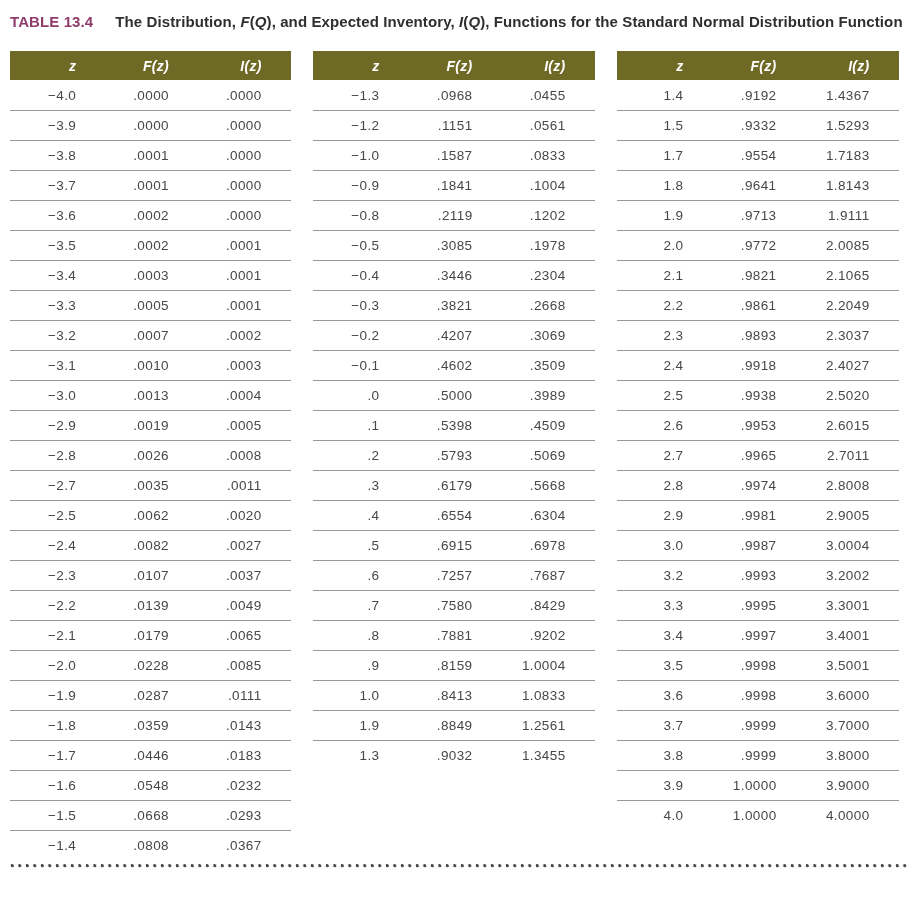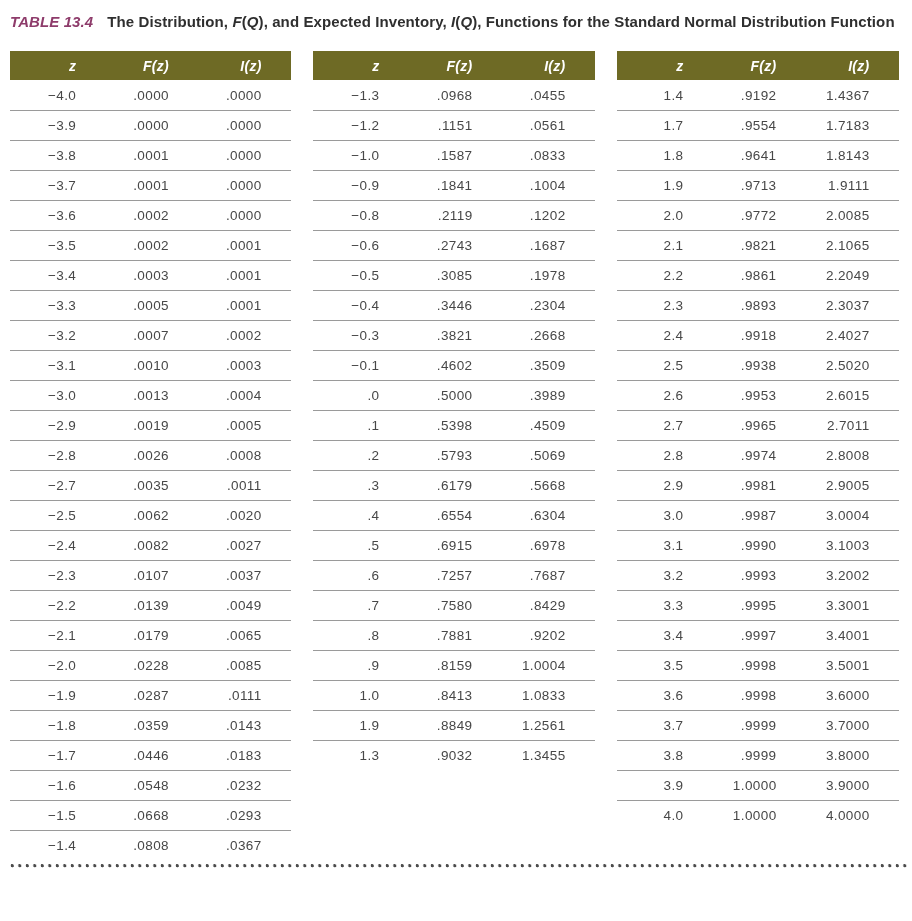--- a/index.html
+++ b/index.html
@@ -12,21 +12,21 @@
   }
   *{margin:0;padding:0;box-sizing:border-box;}
   html,body{background:#fff;}
   body{
     width:912px;height:921px;overflow:hidden;
     font-family:"Liberation Sans", sans-serif;
     color:var(--text);
   }
   .page{width:912px;height:921px;padding:13px 12px 0 10px;background:#fff;}
   .caption{font-size:15px;font-weight:bold;color:var(--title-text);letter-spacing:.1px;white-space:nowrap;}
-  .caption .num{color:var(--accent);margin-right:14px;font-style:italic;}
+  .caption .num{color:var(--accent);margin-right:22px;}
   .tables{display:flex;gap:22px;margin-top:21px;width:890px;}
   .stat-table{flex:0 0 281px;}
   .stat-table:nth-child(2){flex-basis:282px;}
   .stat-table:nth-child(3){flex-basis:282px;}
   .thead,.trow{display:grid;grid-template-columns:25% 33% 33% 9%;align-items:center;}
   .thead{background:var(--header-bg);height:29px;}
   .hcell{
     color:#fff;font-weight:bold;font-style:italic;font-size:14px;
     text-align:right;padding-right:4px;letter-spacing:.3px;
   }
@@ -215,38 +215,38 @@
             <div class="cell">−0.9</div>
             <div class="cell">.1841</div>
             <div class="cell">.1004</div>
           </div>
           <div class="trow">
             <div class="cell">−0.8</div>
             <div class="cell">.2119</div>
             <div class="cell">.1202</div>
           </div>
           <div class="trow">
-            <div class="cell">−0.6</div>
-            <div class="cell">.2743</div>
-            <div class="cell">.1687</div>
-          </div>
-          <div class="trow">
             <div class="cell">−0.5</div>
             <div class="cell">.3085</div>
             <div class="cell">.1978</div>
           </div>
           <div class="trow">
             <div class="cell">−0.4</div>
             <div class="cell">.3446</div>
             <div class="cell">.2304</div>
           </div>
           <div class="trow">
             <div class="cell">−0.3</div>
             <div class="cell">.3821</div>
             <div class="cell">.2668</div>
+          </div>
+          <div class="trow">
+            <div class="cell">−0.2</div>
+            <div class="cell">.4207</div>
+            <div class="cell">.3069</div>
           </div>
           <div class="trow">
             <div class="cell">−0.1</div>
             <div class="cell">.4602</div>
             <div class="cell">.3509</div>
           </div>
           <div class="trow">
             <div class="cell">.0</div>
             <div class="cell">.5000</div>
             <div class="cell">.3989</div>
@@ -319,20 +319,25 @@
           <div class="hcell">F(z)</div>
           <div class="hcell">I(z)</div>
         </div>
       <div class="tbody">
           <div class="trow">
             <div class="cell">1.4</div>
             <div class="cell">.9192</div>
             <div class="cell">1.4367</div>
           </div>
           <div class="trow">
+            <div class="cell">1.5</div>
+            <div class="cell">.9332</div>
+            <div class="cell">1.5293</div>
+          </div>
+          <div class="trow">
             <div class="cell">1.7</div>
             <div class="cell">.9554</div>
             <div class="cell">1.7183</div>
           </div>
           <div class="trow">
             <div class="cell">1.8</div>
             <div class="cell">.9641</div>
             <div class="cell">1.8143</div>
           </div>
           <div class="trow">
@@ -389,25 +394,20 @@
             <div class="cell">2.9</div>
             <div class="cell">.9981</div>
             <div class="cell">2.9005</div>
           </div>
           <div class="trow">
             <div class="cell">3.0</div>
             <div class="cell">.9987</div>
             <div class="cell">3.0004</div>
           </div>
           <div class="trow">
-            <div class="cell">3.1</div>
-            <div class="cell">.9990</div>
-            <div class="cell">3.1003</div>
-          </div>
-          <div class="trow">
             <div class="cell">3.2</div>
             <div class="cell">.9993</div>
             <div class="cell">3.2002</div>
           </div>
           <div class="trow">
             <div class="cell">3.3</div>
             <div class="cell">.9995</div>
             <div class="cell">3.3001</div>
           </div>
           <div class="trow">

